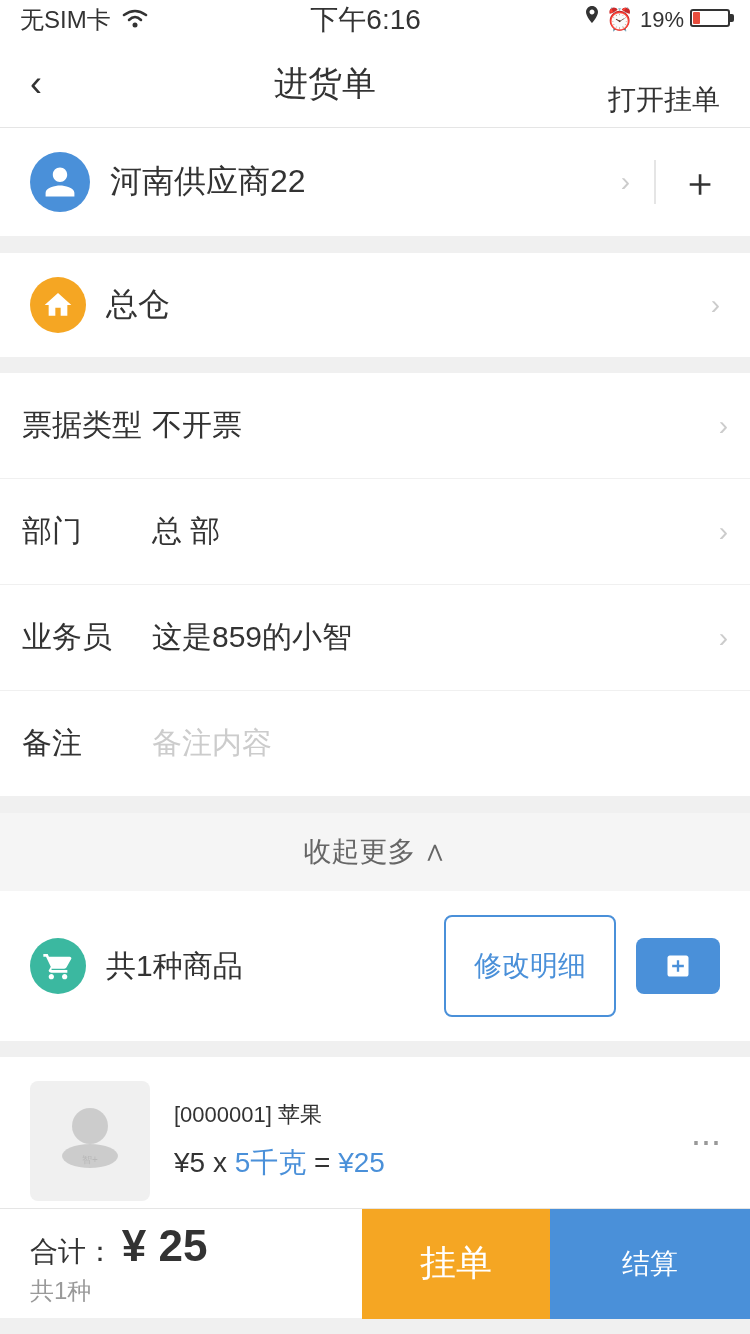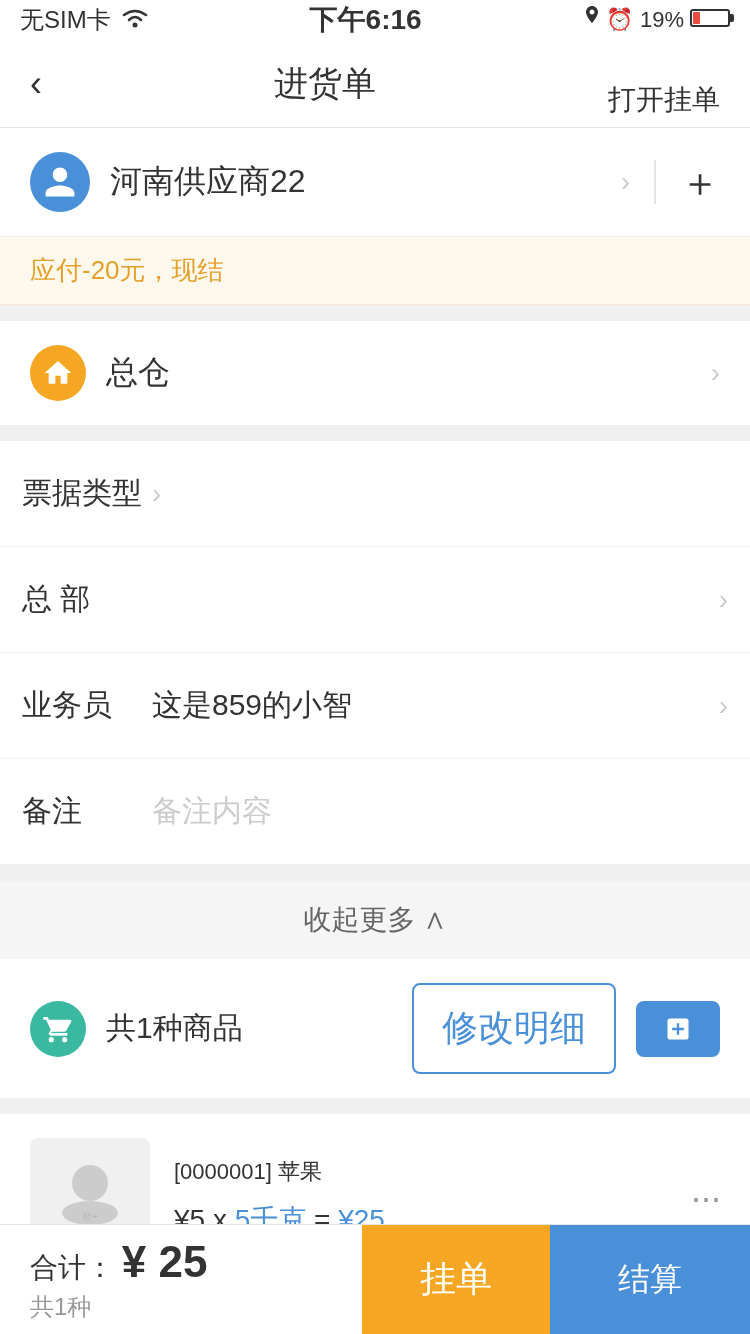--- a/index.html
+++ b/index.html
@@ -17,21 +17,21 @@
       background: #fff;
       height: 40px;
       display: flex;
       align-items: center;
       justify-content: space-between;
       padding: 0 20px;
       font-size: 24px;
       color: #333;
     }
     .status-left { display: flex; align-items: center; gap: 10px; }
-    .status-center { font-size: 28px; font-weight: 700; }
+    .status-center { font-size: 28px; font-weight: 400; }
     .status-right { display: flex; align-items: center; gap: 6px; font-size: 22px; }
     .battery-icon {
       width: 40px; height: 18px;
       border: 2px solid #333;
       border-radius: 3px;
       position: relative;
       display: inline-block;
     }
     .battery-icon::after {
       content: '';
@@ -166,22 +166,22 @@
       display: flex; align-items: center; justify-content: center;
       flex-shrink: 0;
     }
     .products-icon svg { width: 32px; height: 32px; fill: #fff; }
     .products-count { flex: 1; font-size: 30px; color: #333; }
     .btn-outline {
       border: 2px solid #4a90d9;
       color: #4a90d9;
       background: #fff;
       border-radius: 8px;
-      padding: 19px 28px;
-      font-size: 36px;
+      padding: 30px 28px;
+      font-size: 28px;
     }
     .btn-solid {
       background: #4a90d9;
       color: #fff;
       border: none;
       border-radius: 8px;
       padding: 14px 28px;
       font-size: 28px;
       display: flex;
       align-items: center;
@@ -208,21 +208,21 @@
     .product-info { flex: 1; }
     .product-name { font-size: 22px; color: #333; margin-bottom: 14px; }
     .product-price { font-size: 28px; color: #333; }
     .product-price .highlight { color: #4a90d9; }
     .product-price .total { color: #4a90d9; }
     .product-more { font-size: 36px; color: #999; letter-spacing: -2px; }
 
     
     .bottom-bar {
       position: fixed;
-      bottom: 0;
+      bottom: 16px;
       width: 750px;
       height: 110px;
       display: flex;
       align-items: center;
       background: #fff;
       border-top: 1px solid #e5e5e5;
     }
     .bottom-summary {
       flex: 1;
       padding: 0 30px;
@@ -238,21 +238,21 @@
       font-size: 36px;
       display: flex; align-items: center; justify-content: center;
       border: none;
       flex-shrink: 0;
     }
     .bottom-btn-checkout {
       width: 200px;
       height: 110px;
       background: #4a90d9;
       color: #fff;
-      font-size: 32px;
+      font-size: 28px;
       display: flex; align-items: center; justify-content: center;
       border: none;
       flex-shrink: 0;
     }
 
     .spacer { height: 110px; }
   </style>
 </head>
 <body>
 
@@ -294,41 +294,42 @@
     <div class="supplier-avatar">
       <svg viewBox="0 0 24 24">
           <path d="M12 12c2.7 0 4.8-2.1 4.8-4.8S14.7 2.4 12 2.4 7.2 4.5 7.2 7.2 9.3 12 12 12zm0 2.4c-3.2 0-9.6 1.6-9.6 4.8v2.4h19.2v-2.4c0-3.2-6.4-4.8-9.6-4.8z"></path>
         </svg>
     </div>
     <span class="supplier-name">河南供应商22</span>
     <span class="chevron-right">›</span>
     <div class="supplier-add"></div>
     <span class="add-btn">＋</span>
   </div>
-  <div class="alert-bar">应付-20元，现结</div>
 </div>
 
 <div class="section">
   <div class="warehouse-row">
     <div class="warehouse-icon">
       <svg viewBox="0 0 24 24">
           <path d="M10 20v-6h4v6h5v-8h3L12 3 2 12h3v8z"></path>
         </svg>
     </div>
     <span class="warehouse-name">总仓</span>
     <span class="chevron-right">›</span>
   </div>
 </div>
 
 <div class="section">
   <div class="form-row">
     <span class="form-label">票据类型</span>
+    <span class="form-value">不开票</span>
     <span class="chevron-right">›</span>
   </div>
   <div class="form-row">
+    <span class="form-label">部门</span>
     <span class="form-value">总 部</span>
     <span class="chevron-right">›</span>
   </div>
   <div class="form-row">
     <span class="form-label">业务员</span>
     <span class="form-value">这是859的小智</span>
     <span class="chevron-right">›</span>
   </div>
   <div class="form-row">
     <span class="form-label">备注</span>

